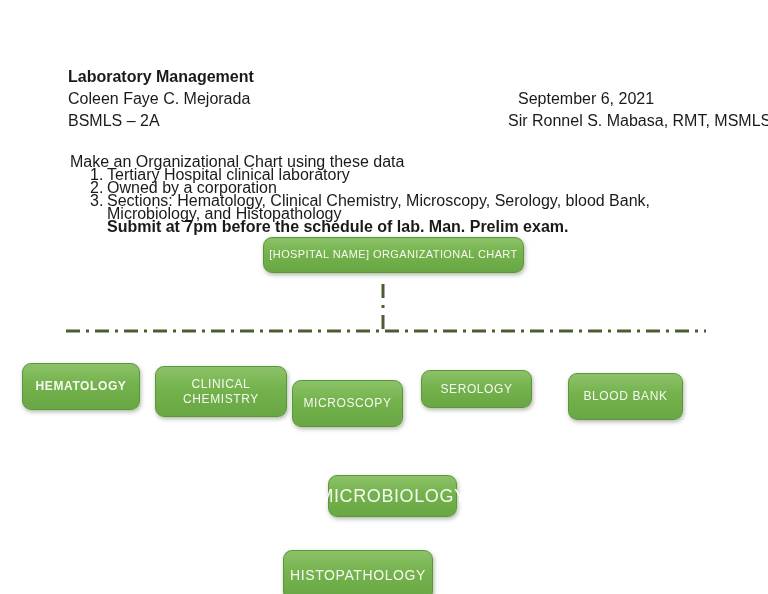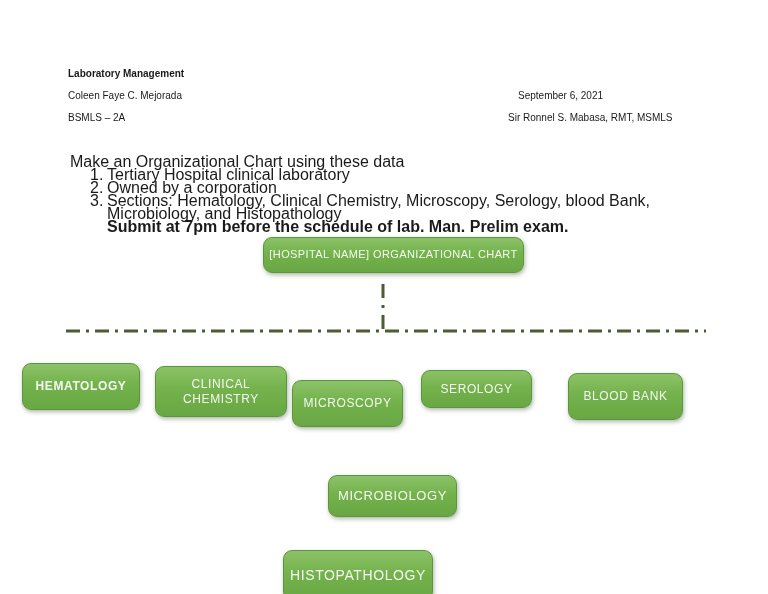--- a/index.html
+++ b/index.html
@@ -8,21 +8,21 @@
     width: 768px;
     height: 594px;
     background: #ffffff;
     overflow: hidden;
     font-family: "Liberation Sans", sans-serif;
     color: #1a1a1a;
   }
   .abs { position: absolute; }
 
   
-  .hdr { font-size: 10px; white-space: nowrap; }
+  .hdr { font-size: 16px; white-space: nowrap; }
   .hdr-subject { left: 68px; top: 68px; font-weight: bold; }
   .hdr-student { left: 68px; top: 90px; }
   .hdr-section { left: 68px; top: 112px; }
   .hdr-date    { left: 518px; top: 90px; }
   .hdr-instr   { left: 508px; top: 112px; }
 
   
   .instructions { left: 70px; top: 155px; width: 650px; font-size: 16px; line-height: 13px; }
   .list-row { display: flex; padding-left: 20px; }
   .list-num { width: 17px; flex: none; }
@@ -45,21 +45,21 @@
     letter-spacing: 0.6px;
     box-sizing: border-box;
     line-height: 1.25;
   }
   .b-root { left: 263px; top: 237px; width: 261px; height: 36px; font-size: 11px; letter-spacing: 0.4px; }
   .b-hema { left: 22px;  top: 363px; width: 118px; height: 47px; font-weight: bold; }
   .b-clin { left: 155px; top: 366px; width: 132px; height: 51px; }
   .b-micr { left: 292px; top: 380px; width: 111px; height: 47px; }
   .b-sero { left: 421px; top: 370px; width: 111px; height: 38px; }
   .b-bloo { left: 568px; top: 373px; width: 115px; height: 47px; }
-  .b-mbio { left: 328px; top: 475px; width: 129px; height: 42px; font-size: 13px; }
+  .b-mbio { left: 328px; top: 475px; width: 129px; height: 42px; font-size: 18px; }
   .b-hist { left: 283px; top: 550px; width: 150px; height: 51px; font-size: 14px; }
 
   .connector-svg { position: absolute; left: 0; top: 0; pointer-events: none; }
 </style>
 </head>
 <body>
 
 <div class="page">
 
   <div class="abs hdr hdr-subject">Laboratory Management</div>

